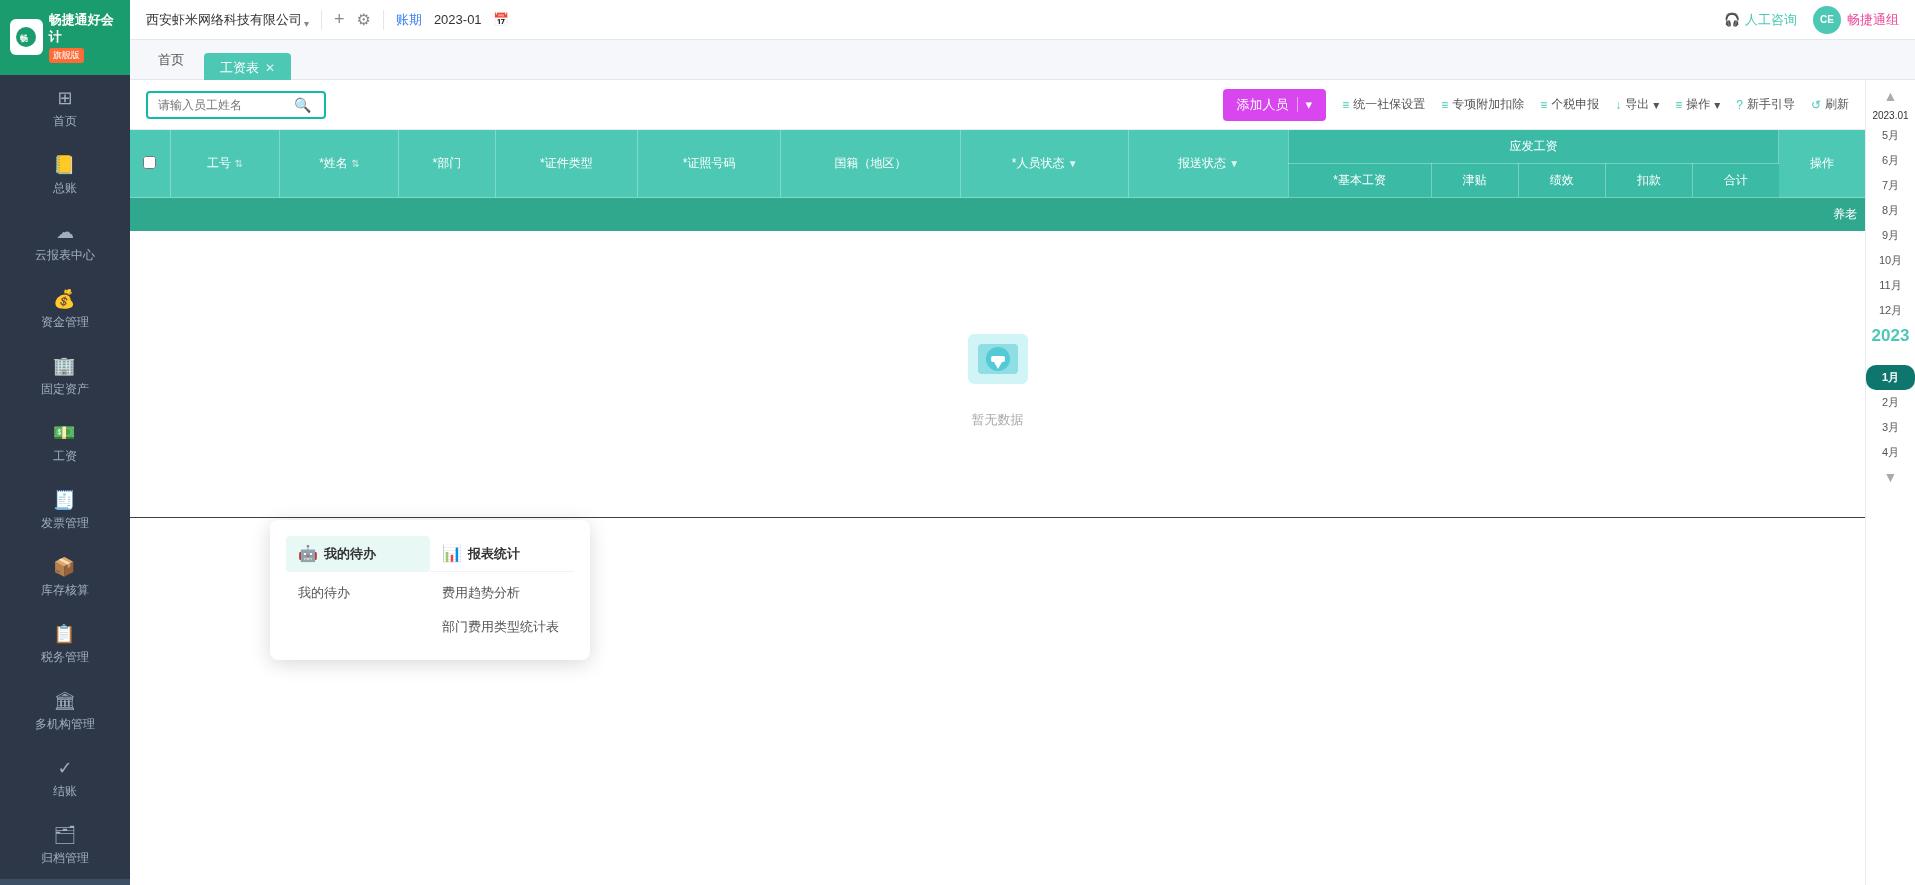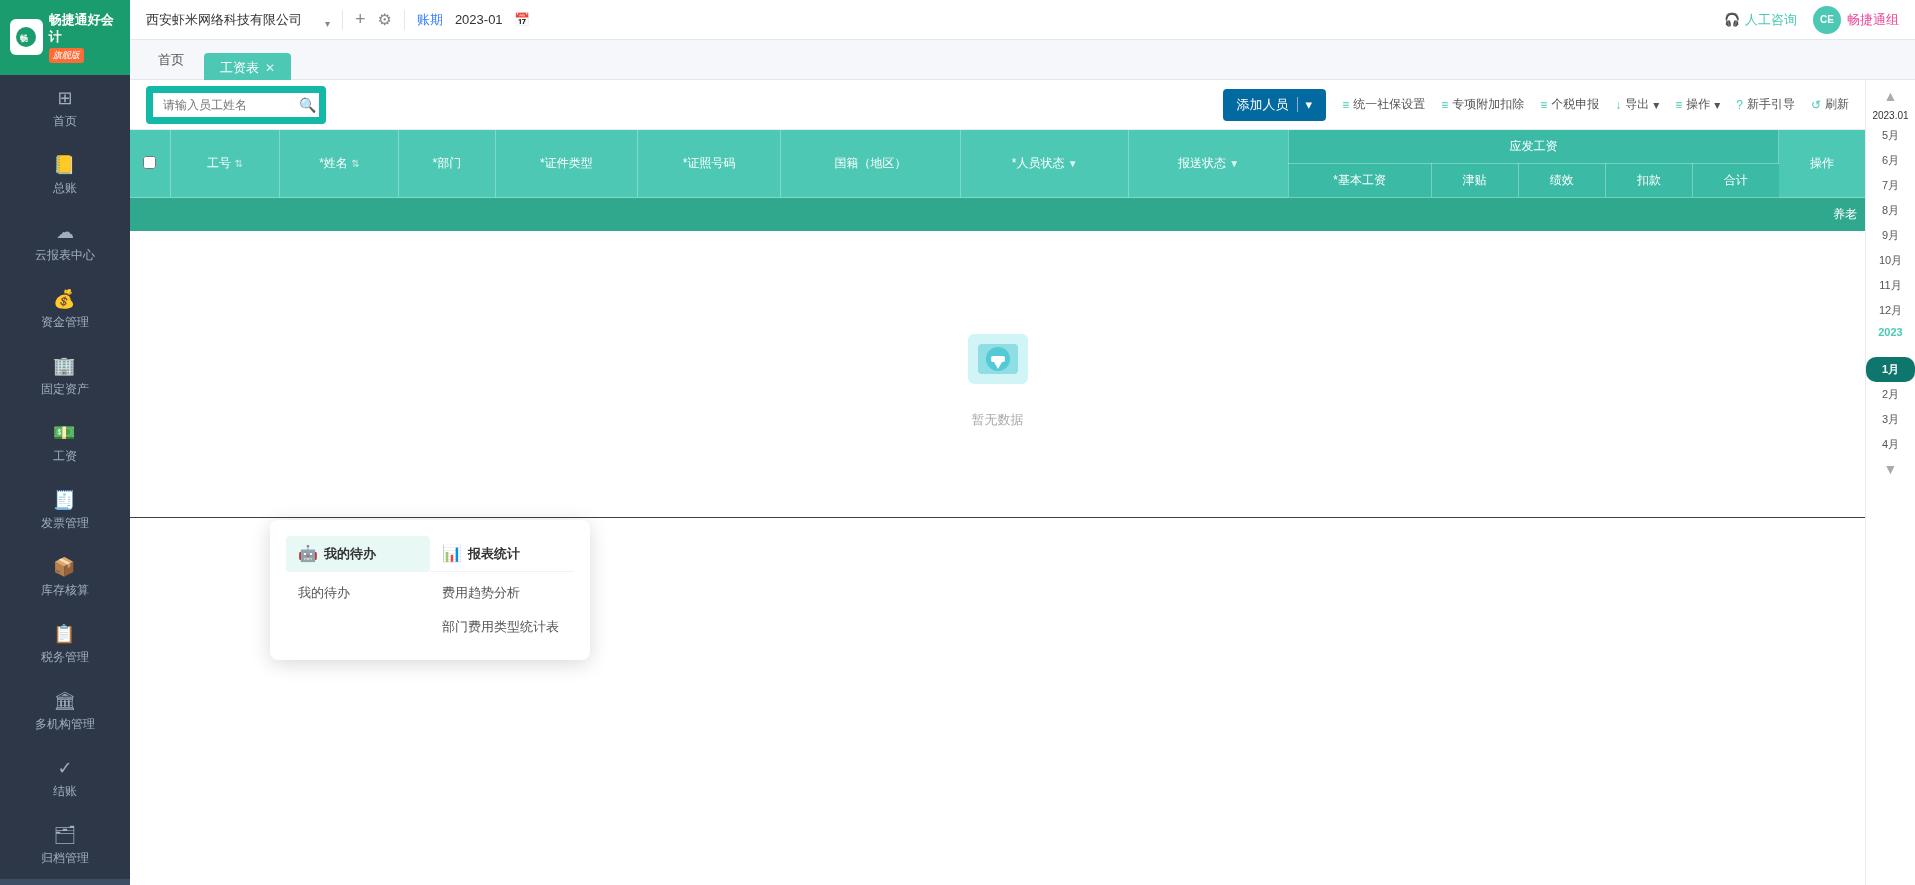--- a/index.html
+++ b/index.html
@@ -4,33 +4,33 @@
   <style>
     * { margin: 0; padding: 0; box-sizing: border-box; }
     body { font-family: 'Microsoft YaHei', sans-serif; font-size: 13px; background: #f0f2f5; width: 1915px; height: 885px; overflow: hidden; display: flex; }
 
     
     .sidebar { width: 130px; background: #2d3748; height: 885px; display: flex; flex-direction: column; flex-shrink: 0; }
     .sidebar-logo { background: #1a9c6e; padding: 12px 10px; display: flex; align-items: center; gap: 6px; cursor: pointer; }
     .logo-icon { width: 36px; height: 36px; background: #fff; border-radius: 6px; display: flex; align-items: center; justify-content: center; }
     .logo-icon svg { width: 24px; height: 24px; }
     .logo-text { color: #fff; font-size: 13px; font-weight: bold; line-height: 1.3; }
-    .logo-badge { background: #ff6b35; color: #fff; font-size: 9px; padding: 1px 4px; border-radius: 3px; margin-top: 2px; display: inline-block; font-style: italic; }
+    .logo-badge { background: #ff6b35; color: #fff; font-size: 9px; padding: 1px 4px; border-radius: 3px; margin-top: 2px; display: inline-block; }
     .sidebar-nav { flex: 1; overflow-y: auto; }
     .nav-item { display: flex; flex-direction: column; align-items: center; padding: 12px 8px; color: #a0aec0; cursor: pointer; gap: 4px; font-size: 12px; }
     .nav-item.active { background: #3d4f65; color: #4dc8b4; }
     .nav-item .nav-icon { font-size: 18px; }
     .nav-item .nav-label { font-size: 12px; text-align: center; }
 
     
     .main { flex: 1; display: flex; flex-direction: column; height: 885px; overflow: hidden; }
 
     
     .topbar { height: 40px; background: #fff; display: flex; align-items: center; padding: 0 16px; border-bottom: 1px solid #e2e8f0; gap: 12px; }
-    .company-selector { display: flex; align-items: flex-end; gap: 23px; cursor: pointer; font-size: 13px; color: #333; }
+    .company-selector { display: flex; align-items: flex-end; gap: 2px; cursor: pointer; font-size: 13px; color: #333; }
     .company-name { font-weight: 500; }
     .chevron-down { color: #888; font-size: 10px; }
     .topbar-divider { width: 1px; height: 20px; background: #e2e8f0; }
     .topbar-add { color: #888; font-size: 18px; cursor: pointer; }
     .topbar-gear { color: #888; font-size: 16px; cursor: pointer; }
     .period-label { color: #3b82f6; font-size: 13px; }
     .period-value { color: #333; font-size: 13px; font-weight: 500; }
     .period-icon { color: #888; cursor: pointer; }
     .topbar-right { margin-left: auto; display: flex; align-items: center; gap: 16px; }
     .topbar-service { display: flex; align-items: center; gap: 4px; color: #4dc8b4; cursor: pointer; font-size: 13px; }
@@ -43,25 +43,25 @@
     .tab { padding: 6px 16px; border-radius: 4px 4px 0 0; cursor: pointer; font-size: 13px; display: flex; align-items: center; gap: 6px; }
     .tab.home { color: #555; background: transparent; }
     .tab.active { background: #4dc8b4; color: #fff; margin-top: 16px; }
     .tab-close { cursor: pointer; color: rgba(255,255,255,0.8); font-size: 12px; }
 
     
     .content { flex: 1; background: #fff; display: flex; flex-direction: column; overflow: hidden; position: relative; }
 
     
     .toolbar { height: 50px; background: #fff; display: flex; align-items: center; padding: 0 16px; border-bottom: 1px solid #e8ecf0; gap: 12px; }
-    .search-box { display: flex; align-items: center; border: 7px solid #14b8a6; border-radius: 4px; padding: 4px 10px; gap: 6px; width: 180px; }
+    .search-box { display: flex; align-items: center; border: 2px solid #14b8a6; border-radius: 4px; padding: 4px 10px; gap: 6px; width: 180px; }
     .search-input { border: none; outline: none; font-size: 12px; color: #666; background: transparent; width: 130px; }
     .search-icon { color: #aaa; font-size: 14px; }
     .toolbar-right { margin-left: auto; display: flex; align-items: center; gap: 16px; }
-    .btn-add-person { background: #0369a1; color: #fff; border: none; border-radius: 4px; padding: 7px 14px; cursor: pointer; font-size: 13px; display: flex; align-items: center; gap: 4px; }
+    .btn-add-person { background: #d946ef; color: #fff; border: none; border-radius: 4px; padding: 7px 14px; cursor: pointer; font-size: 13px; display: flex; align-items: center; gap: 4px; }
     .btn-add-person .dropdown-arrow { border-left: 1px solid rgba(255,255,255,0.5); padding-left: 8px; margin-left: 4px; }
     .toolbar-action { display: flex; align-items: center; gap: 4px; color: #555; cursor: pointer; font-size: 12px; }
     .toolbar-action .action-icon { color: #4dc8b4; }
 
     
     .table-wrap { flex: 1; overflow: auto; position: relative; }
     .salary-table { width: 100%; border-collapse: collapse; }
     .salary-table thead tr { background: #4dc8b4; color: #fff; }
     .salary-table thead th { padding: 8px 10px; text-align: center; font-weight: 500; font-size: 12px; border-right: 1px solid rgba(255,255,255,0.3); white-space: nowrap; }
     .salary-table thead th:last-child { border-right: none; }
@@ -83,21 +83,21 @@
     .popup-col-header { display: flex; align-items: center; gap: 6px; padding: 8px 12px; font-size: 13px; font-weight: 600; color: #333; border-bottom: 1px solid #f0f2f5; margin-bottom: 4px; }
     .popup-col-header.active { background: #e8f8f5; border-radius: 4px; }
     .popup-col-header .col-icon { color: #4dc8b4; font-size: 16px; }
     .popup-menu-item { padding: 8px 12px; font-size: 13px; color: #555; cursor: pointer; }
 
     
     .timeline-panel { width: 50px; background: #fff; border-left: 1px solid #e8ecf0; display: flex; flex-direction: column; align-items: center; padding: 4px 0; overflow: hidden; }
     .timeline-nav { color: #aaa; cursor: pointer; font-size: 14px; padding: 4px; }
     .timeline-item { font-size: 11px; color: #555; padding: 5px 4px; cursor: pointer; text-align: center; white-space: nowrap; width: 100%; text-align: center; }
     .timeline-item.current { background: #0f766e; color: #fff; border-radius: 10px; font-weight: bold; margin-top: 16px; }
-    .timeline-year { font-size: 11px; color: #4dc8b4; font-weight: bold; padding: 3px 4px; }
+    .timeline-year { font-size: 17px; color: #4dc8b4; font-weight: bold; padding: 3px 4px; }
 
     
     .th-colspan { border-bottom: 1px solid rgba(255,255,255,0.3); }
   </style>
 </head>
 <body>
 
 <div class="sidebar">
   <div class="sidebar-logo">
     <div class="logo-icon">

